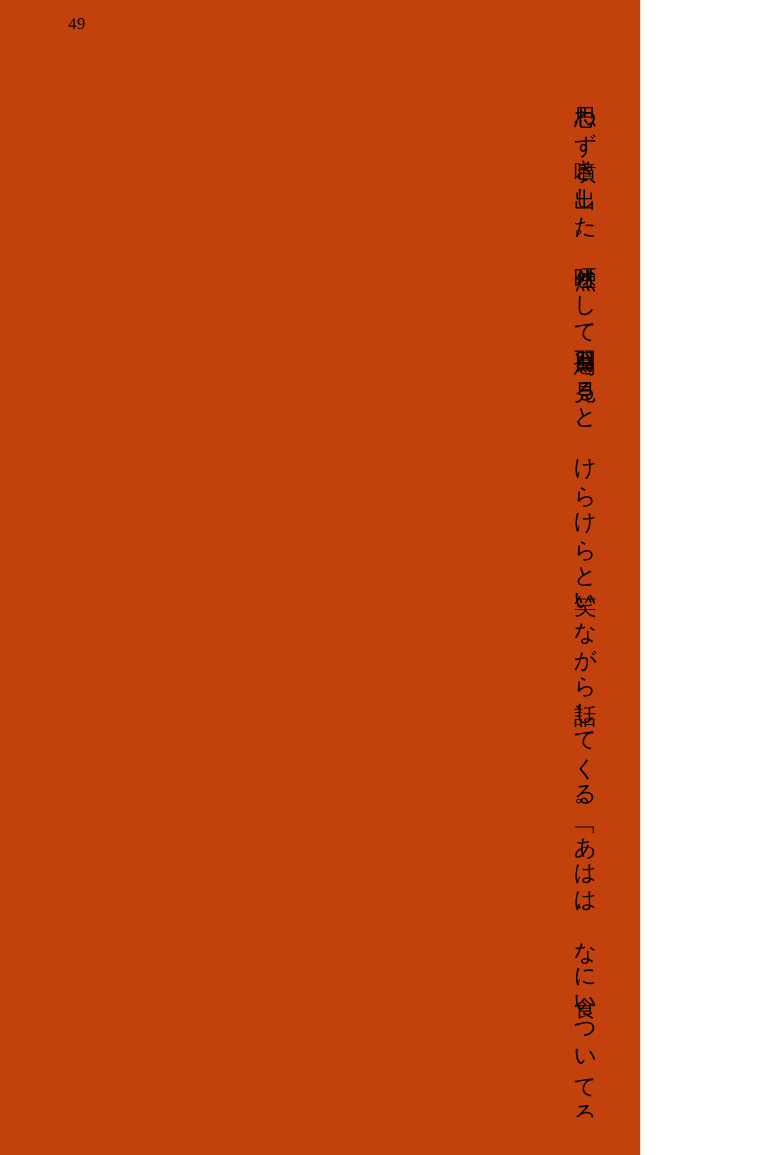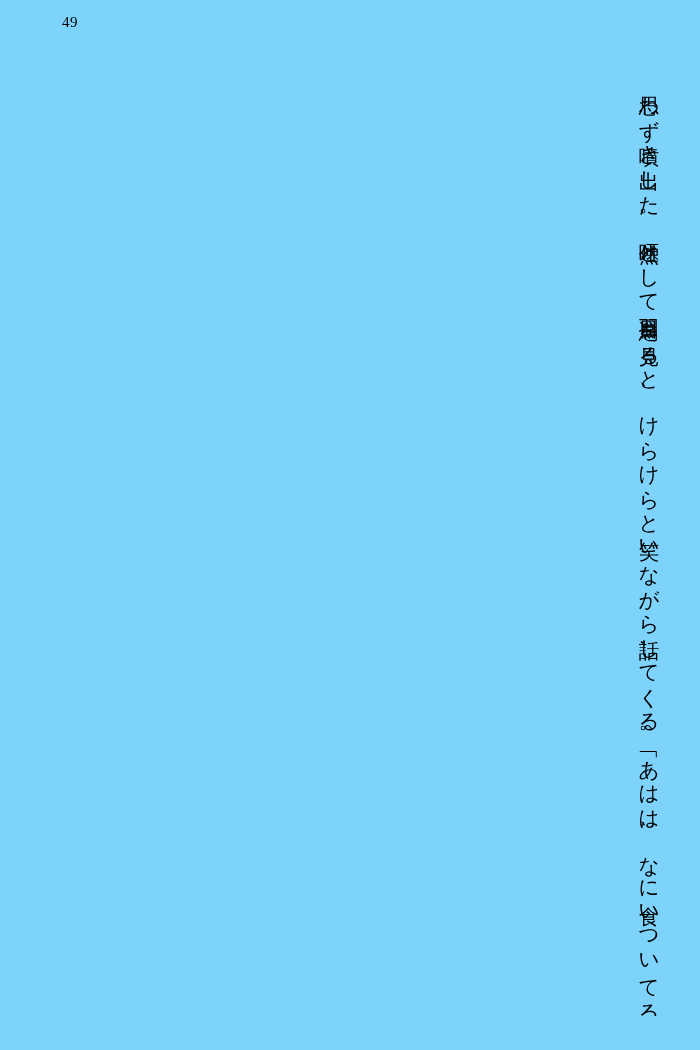--- a/index.html
+++ b/index.html
@@ -10,25 +10,25 @@
   body {
     width: 700px;
     height: 1050px;
     font-family: "Liberation Serif", "DejaVu Serif", serif;
     color: #000000;
     overflow: hidden;
     position: relative;
   }
   .page {
     position: relative;
-    width: 700px;
+    width: 582px;
     height: 1050px;
     box-sizing: border-box;
     padding: 28px 34px 30px 34px;
-    background: #7dd3fc;
+    background: #c2410c;
   }
   .page-number {
     position: absolute;
     top: 14px;
     left: 62px;
     font-size: 15px;
     font-family: "Liberation Serif", "DejaVu Serif", serif;
     letter-spacing: 0.5px;
   }
   .text-frame {

